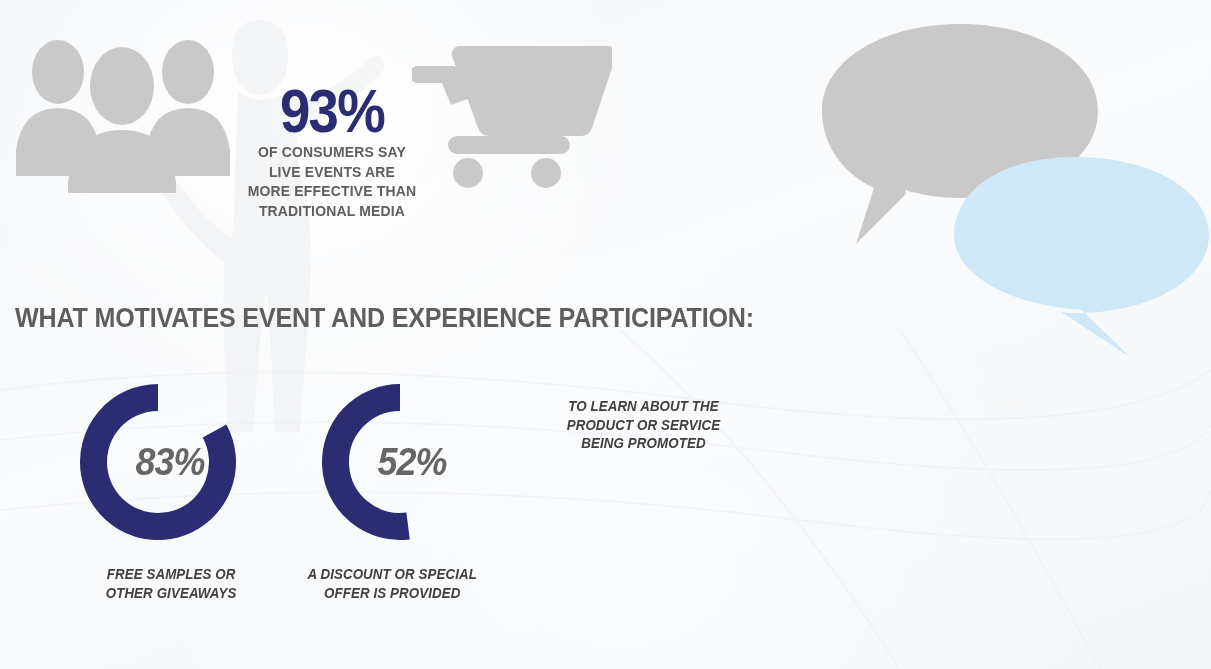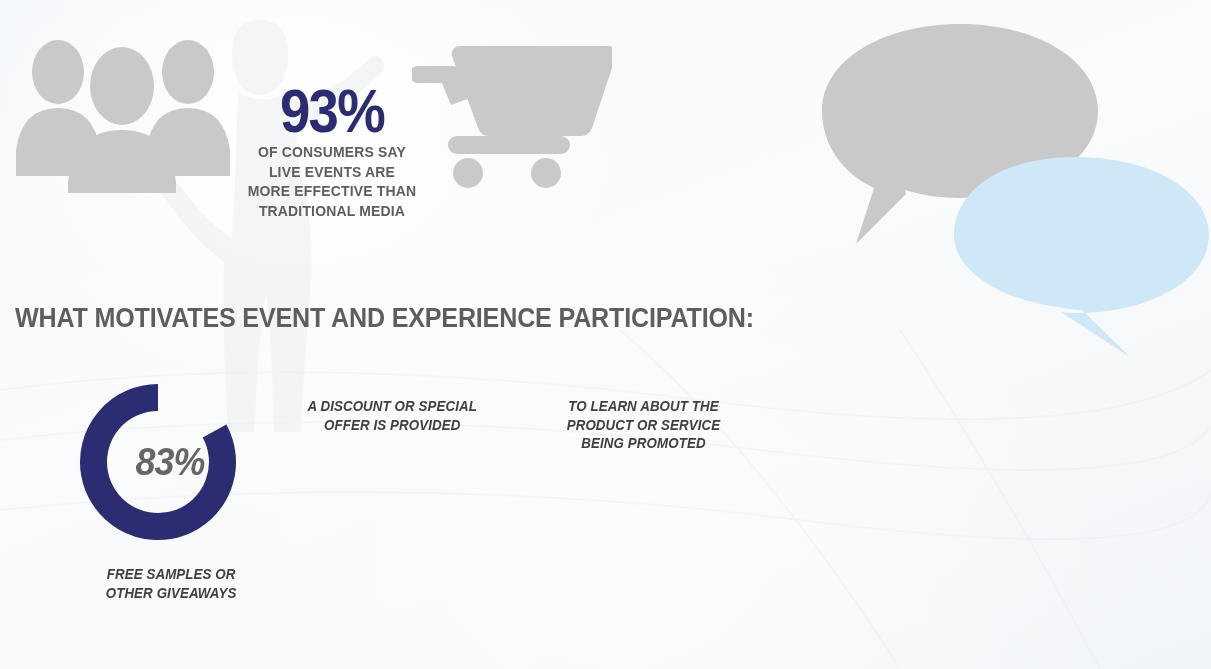--- a/index.html
+++ b/index.html
@@ -202,20 +202,26 @@
         <div class="donut-wrap">
           <svg width="168" height="168" viewBox="0 0 168 168">
             <path d="M 84 19.5 A 64.5 64.5 0 1 0 140.5217808628292 52.926888020439335" fill="none" stroke="#2b2c72" stroke-width="27"></path>
           </svg>
           <div class="donut-val">83%</div>
         </div>
         <div class="donut-label">FREE SAMPLES OR
 OTHER GIVEAWAYS</div>
       </div>
       <div class="donut-cell">
+        <div class="donut-wrap">
+          <svg width="168" height="168" viewBox="0 0 168 168">
+            <path d="M 84 19.5 A 64.5 64.5 0 1 0 92.08399356489763 147.99139823478382" fill="none" stroke="#2b2c72" stroke-width="27"></path>
+          </svg>
+          <div class="donut-val">52%</div>
+        </div>
         <div class="donut-label">A DISCOUNT OR SPECIAL
 OFFER IS PROVIDED</div>
       </div>
       <div class="donut-cell">
         <div class="donut-label">TO LEARN ABOUT THE
 PRODUCT OR SERVICE
 BEING PROMOTED</div>
       </div>
     </div>
 

